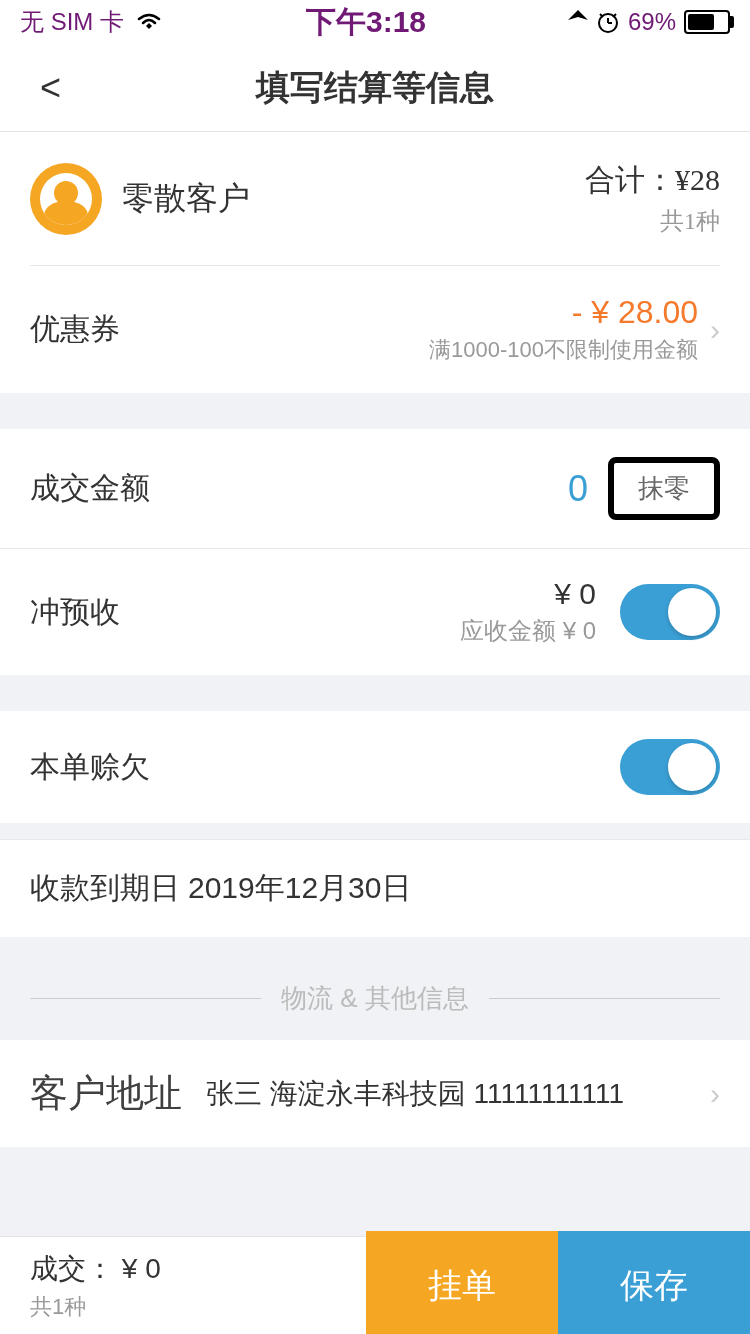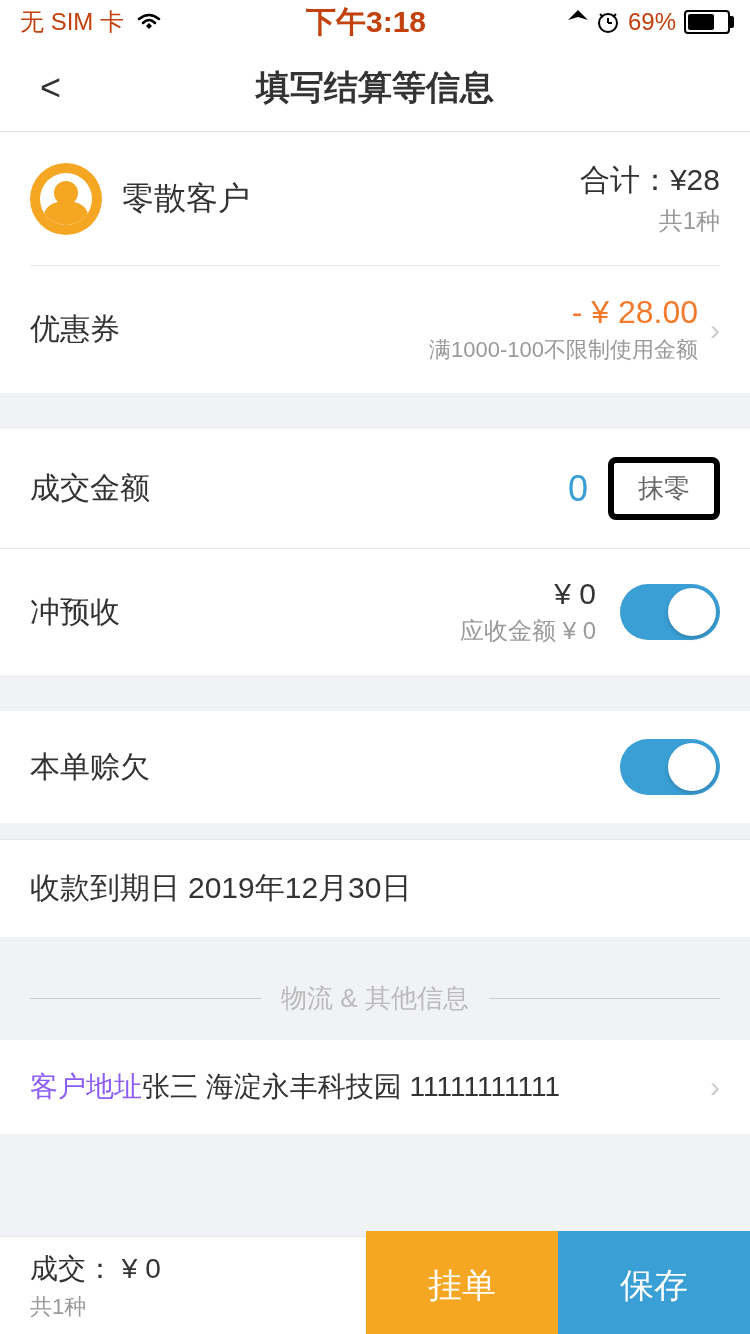--- a/index.html
+++ b/index.html
@@ -16,21 +16,21 @@
 
     
     .status-bar {
       height: 44px;
       background: #fff;
       display: flex;
       align-items: center;
       justify-content: space-between;
       padding: 0 20px;
       font-size: 24px;
-      color: #c2410c;
+      color: #701a75;
     }
     .status-left { display: flex; align-items: center; gap: 10px; }
     .status-center { font-size: 30px; font-weight: 600; }
     .status-right { display: flex; align-items: center; gap: 8px; font-size: 24px; }
     .battery-icon {
       display: inline-block;
       width: 46px;
       height: 24px;
       border: 2px solid #000;
       border-radius: 4px;
@@ -91,20 +91,21 @@
       margin-bottom: 16px;
     }
 
     
     .customer-row {
       background: #fff;
       padding: 28px 30px;
       display: flex;
       align-items: center;
       justify-content: space-between;
+      font-family: Liberation Serif, serif;
     }
     .customer-left {
       display: flex;
       align-items: center;
       gap: 20px;
     }
     .customer-avatar {
       width: 72px;
       height: 72px;
       background: #f5a623;
@@ -360,23 +361,24 @@
     
     .address-section {
       background: #fff;
       padding: 28px 30px;
       display: flex;
       align-items: center;
       justify-content: space-between;
       margin-top: 0;
     }
     .address-label {
-      font-size: 28px;
-      color: #8b5cf6;
+      font-size: 38px;
+      color: #404040;
       flex-shrink: 0;
+      margin-right: 24px;
     }
     .address-value {
       font-size: 28px;
       color: #333;
       flex: 1;
     }
 
     
     .bottom-bar {
       position: fixed;

